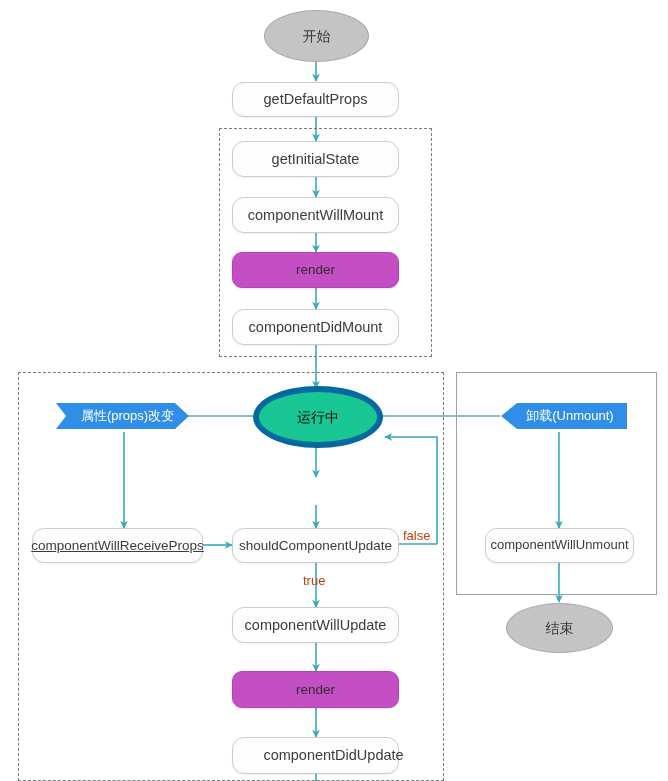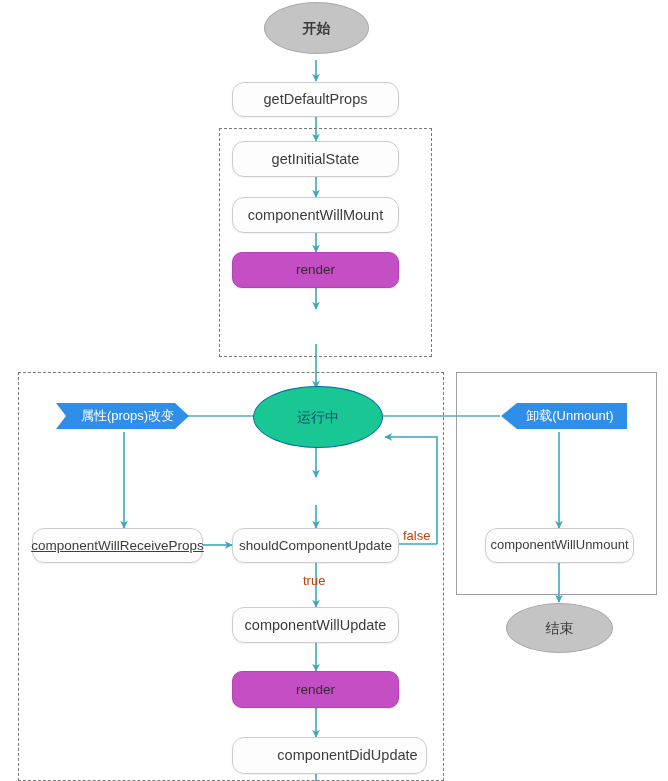--- a/index.html
+++ b/index.html
@@ -75,23 +75,23 @@
     background: #c4c4c4;
     border: 1px solid #a8a8a8;
     border-radius: 50%;
     color: #3a3a3a;
     font-size: 14px;
   }
 
   
   .n-state {
     background: #19c795;
-    border: 1px solid #0369a1;
+    border: 6px solid #0369a1;
     border-radius: 50%;
-    color: #0c4a6e;
+    color: #000000;
     font-size: 14px;
   }
 
   
   .n-banner {
     background: #2f8fe8;
     color: #ffffff;
     font-size: 13px;
     font-weight: normal;
   }
@@ -175,40 +175,43 @@
       <path d="M382,416 L500,416"></path>
     </g>
   </svg>
 
   <div class="group-box group-dashed" style="left:219px; top:128px; width:213px; height:229px;"></div>
 
   <div class="group-box group-dashed" style="left:18px; top:372px; width:426px; height:409px;"></div>
 
   <div class="group-box group-solid" style="left:456px; top:372px; width:201px; height:223px;"></div>
 
-  <div class="node n-terminator" style="left:264px; top:2px; width:105px; height:52px;font-weight:bold;">
+  <div class="node n-terminator" style="left:264px; top:10px; width:105px; height:52px;">
     <span>开始</span>
   </div>
 
   <div class="node n-rect" style="left:232px; top:82px; width:167px; height:35px;">
     <span>getDefaultProps</span>
   </div>
 
   <div class="node n-rect" style="left:232px; top:197px; width:167px; height:36px;">
     <span>componentWillMount</span>
   </div>
 
   <div class="node n-rect" style="left:232px; top:141px; width:167px; height:36px;">
     <span>getInitialState</span>
   </div>
 
   <div class="node n-render" style="left:232px; top:252px; width:167px; height:36px;">
     <span>render</span>
   </div>
 
+  <div class="node n-rect" style="left:232px; top:309px; width:167px; height:36px;">
+    <span>componentDidMount</span>
+  </div>
 
   <div class="node n-state" style="left:253px; top:386px; width:130px; height:62px;">
     <span>运行中</span>
   </div>
 
   <div class="node n-banner point-right" style="left:56px; top:403px; width:133px; height:26px;">
     <span>属性(props)改变</span>
   </div>
 
 
@@ -225,21 +228,21 @@
   </div>
 
   <div class="node n-rect" style="left:232px; top:607px; width:167px; height:36px;">
     <span>componentWillUpdate</span>
   </div>
 
   <div class="node n-render" style="left:232px; top:671px; width:167px; height:37px;">
     <span>render</span>
   </div>
 
-  <div class="node n-rect" style="left:232px; top:737px; width:195px; height:37px;padding-left:36px;">
+  <div class="node n-rect" style="left:232px; top:737px; width:167px; height:37px;padding-left:36px;">
     <span>componentDidUpdate</span>
   </div>
 
   <div class="node n-rect" style="left:485px; top:528px; width:149px; height:35px; font-size:13px;">
     <span>componentWillUnmount</span>
   </div>
 
   <div class="node n-terminator" style="left:506px; top:603px; width:107px; height:50px;">
     <span>结束</span>
   </div>

